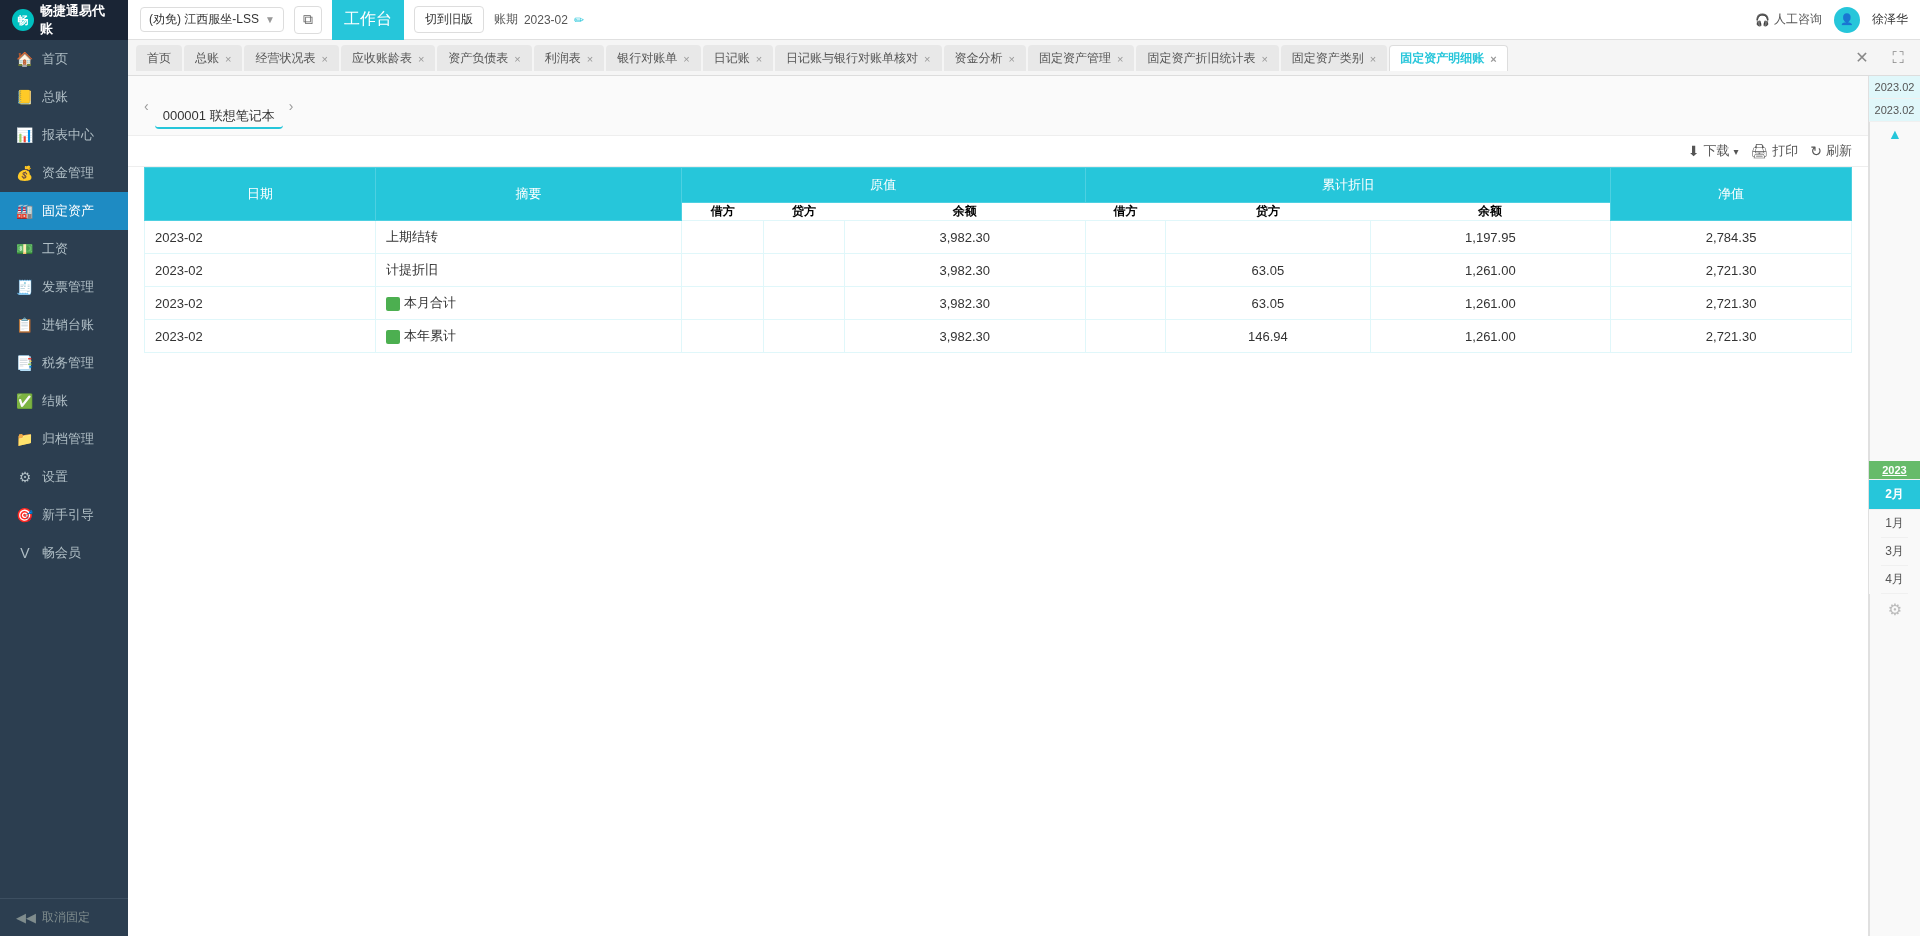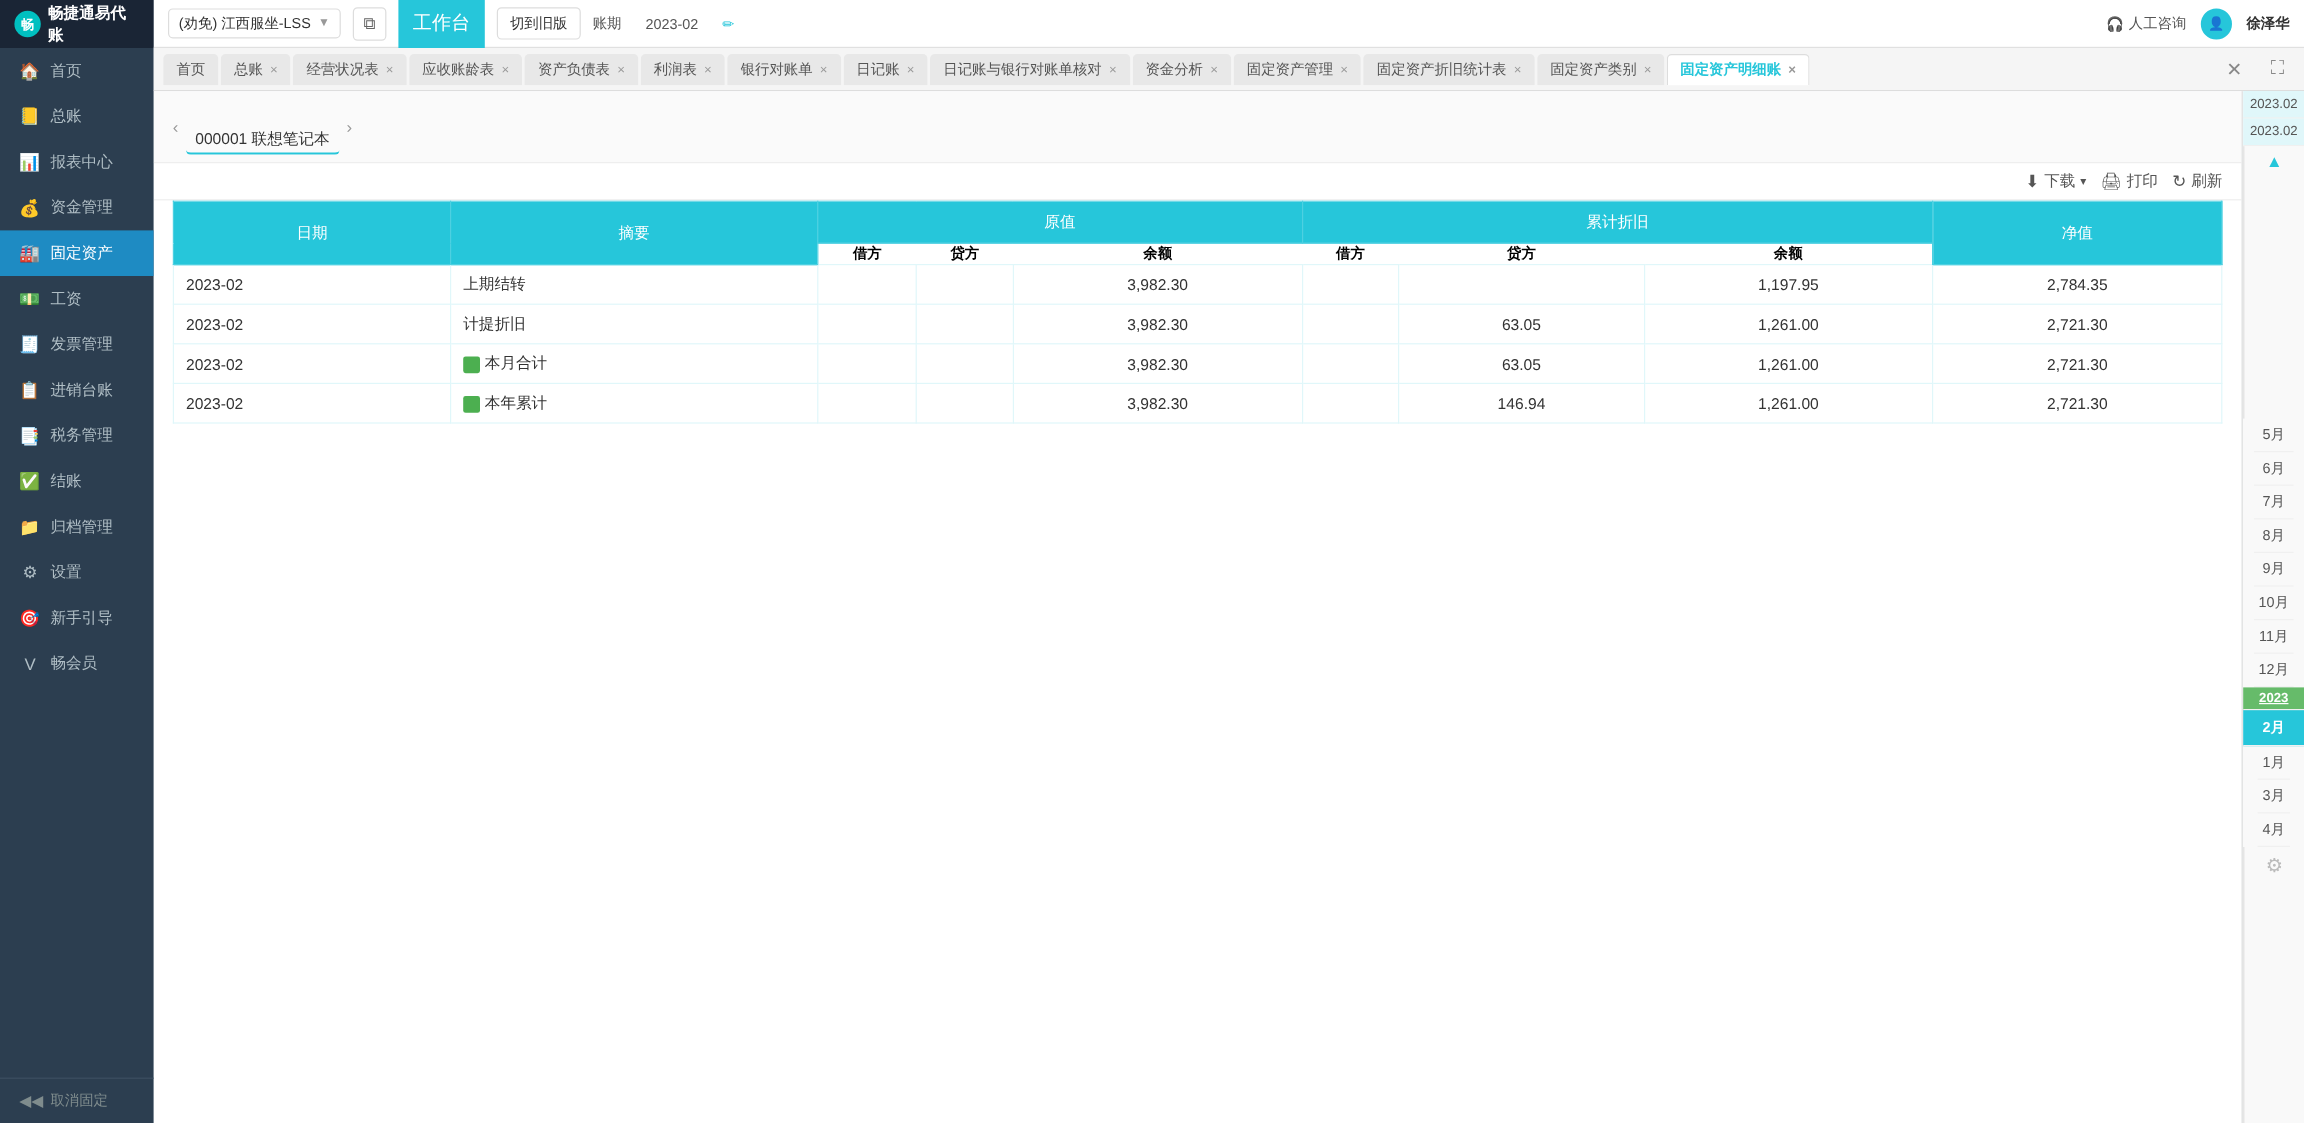--- a/index.html
+++ b/index.html
@@ -126,21 +126,21 @@
       color: #333;
       border: 1px solid #ddd;
       border-radius: 4px;
       padding: 4px 10px;
       font-size: 12px;
       cursor: pointer;
     }
     .period-display {
       display: flex;
       align-items: center;
-      gap: 20px;
+      gap: 6px;
       font-size: 12px;
       color: #555;
     }
     .period-display .edit-icon { color: #26c6da; cursor: pointer; }
     .topbar-right {
       margin-left: auto;
       display: flex;
       align-items: center;
       gap: 12px;
     }
@@ -152,21 +152,21 @@
       color: #555;
       cursor: pointer;
     }
     .topbar-right .avatar {
       width: 26px; height: 26px;
       background: #26c6da;
       border-radius: 50%;
       display: flex; align-items: center; justify-content: center;
       color: #fff; font-size: 11px;
     }
-    .topbar-right .username { font-size: 12px; color: #333; font-weight: bold; }
+    .topbar-right .username { font-size: 12px; color: #333; }
 
     
     .tabbar {
       height: 36px;
       background: #f5f5f5;
       border-bottom: 1px solid #ddd;
       display: flex;
       align-items: center;
       padding: 0 8px;
       overflow-x: auto;
@@ -612,30 +612,20 @@
   </tr>
             </tbody>
         </table>
       </div>
     </div>
 
     <div class="period-nav">
       <div class="period-nav-item" style="font-size:11px;background:#e0f7fa;">2023.02</div>
       <div class="period-nav-item" style="font-size:11px;background:#e0f7fa;">2023.02</div>
       <div class="period-nav up-arrow" style="text-align:center;padding:4px 0;color:#26c6da;font-size:14px;">▲</div>
-      <div id="period-months-before">
-          <div class="period-nav-item">5月</div>
-          <div class="period-nav-item">6月</div>
-          <div class="period-nav-item">7月</div>
-          <div class="period-nav-item">8月</div>
-          <div class="period-nav-item">9月</div>
-          <div class="period-nav-item">10月</div>
-          <div class="period-nav-item">11月</div>
-          <div class="period-nav-item">12月</div>
-        </div>
       <div class="period-nav-item year-badge" style="font-size:11px;text-align:center;padding:3px 0;background:#66bb6a;color:#fff;text-decoration:underline;">2023</div>
       <div class="period-nav-item active-period" style="background:#26c6da;color:#fff;font-weight:bold;text-align:center;padding:6px 0;">
         <span>2</span>月
       </div>
       <div id="period-months-after">
           <div class="period-nav-item">1月</div>
           <div class="period-nav-item">3月</div>
           <div class="period-nav-item">4月</div>
         </div>
       <div class="period-nav settings-icon" style="text-align:center;padding:6px 0;color:#bbb;font-size:16px;">⚙</div>

